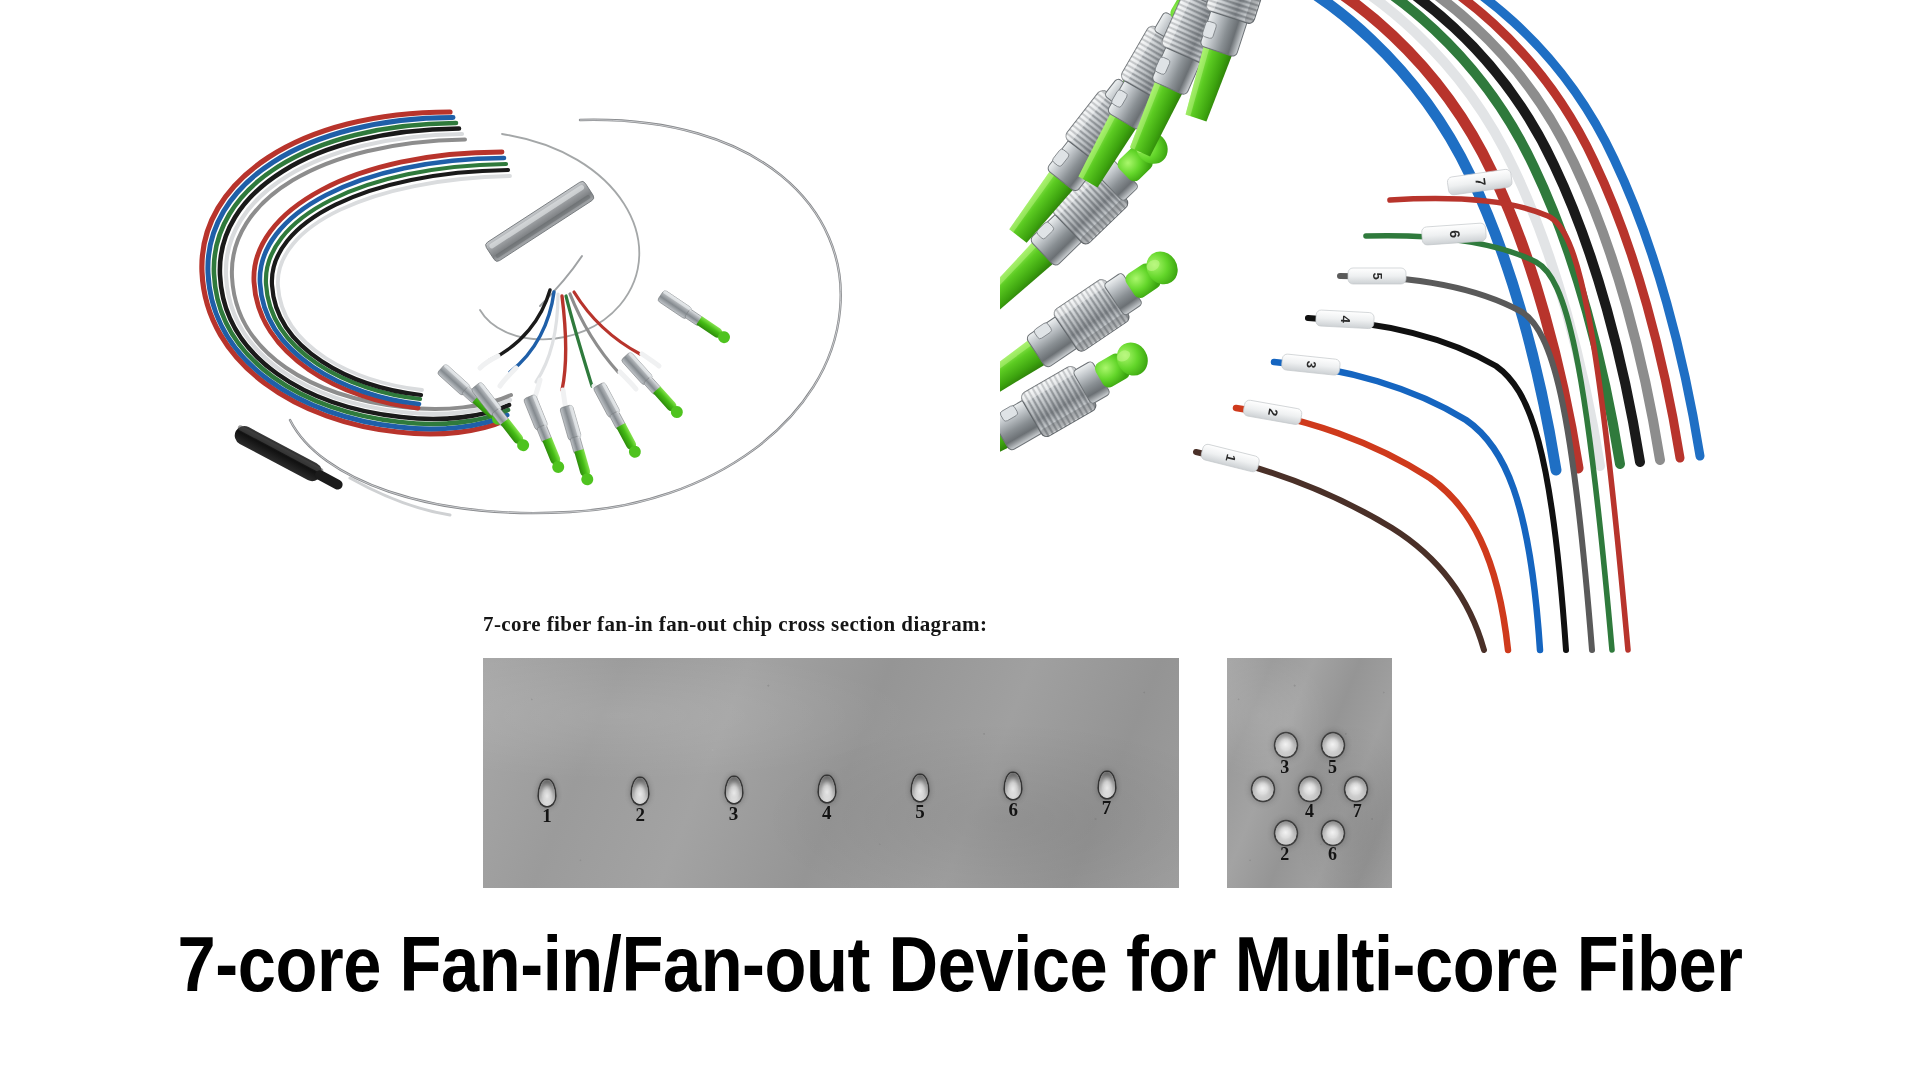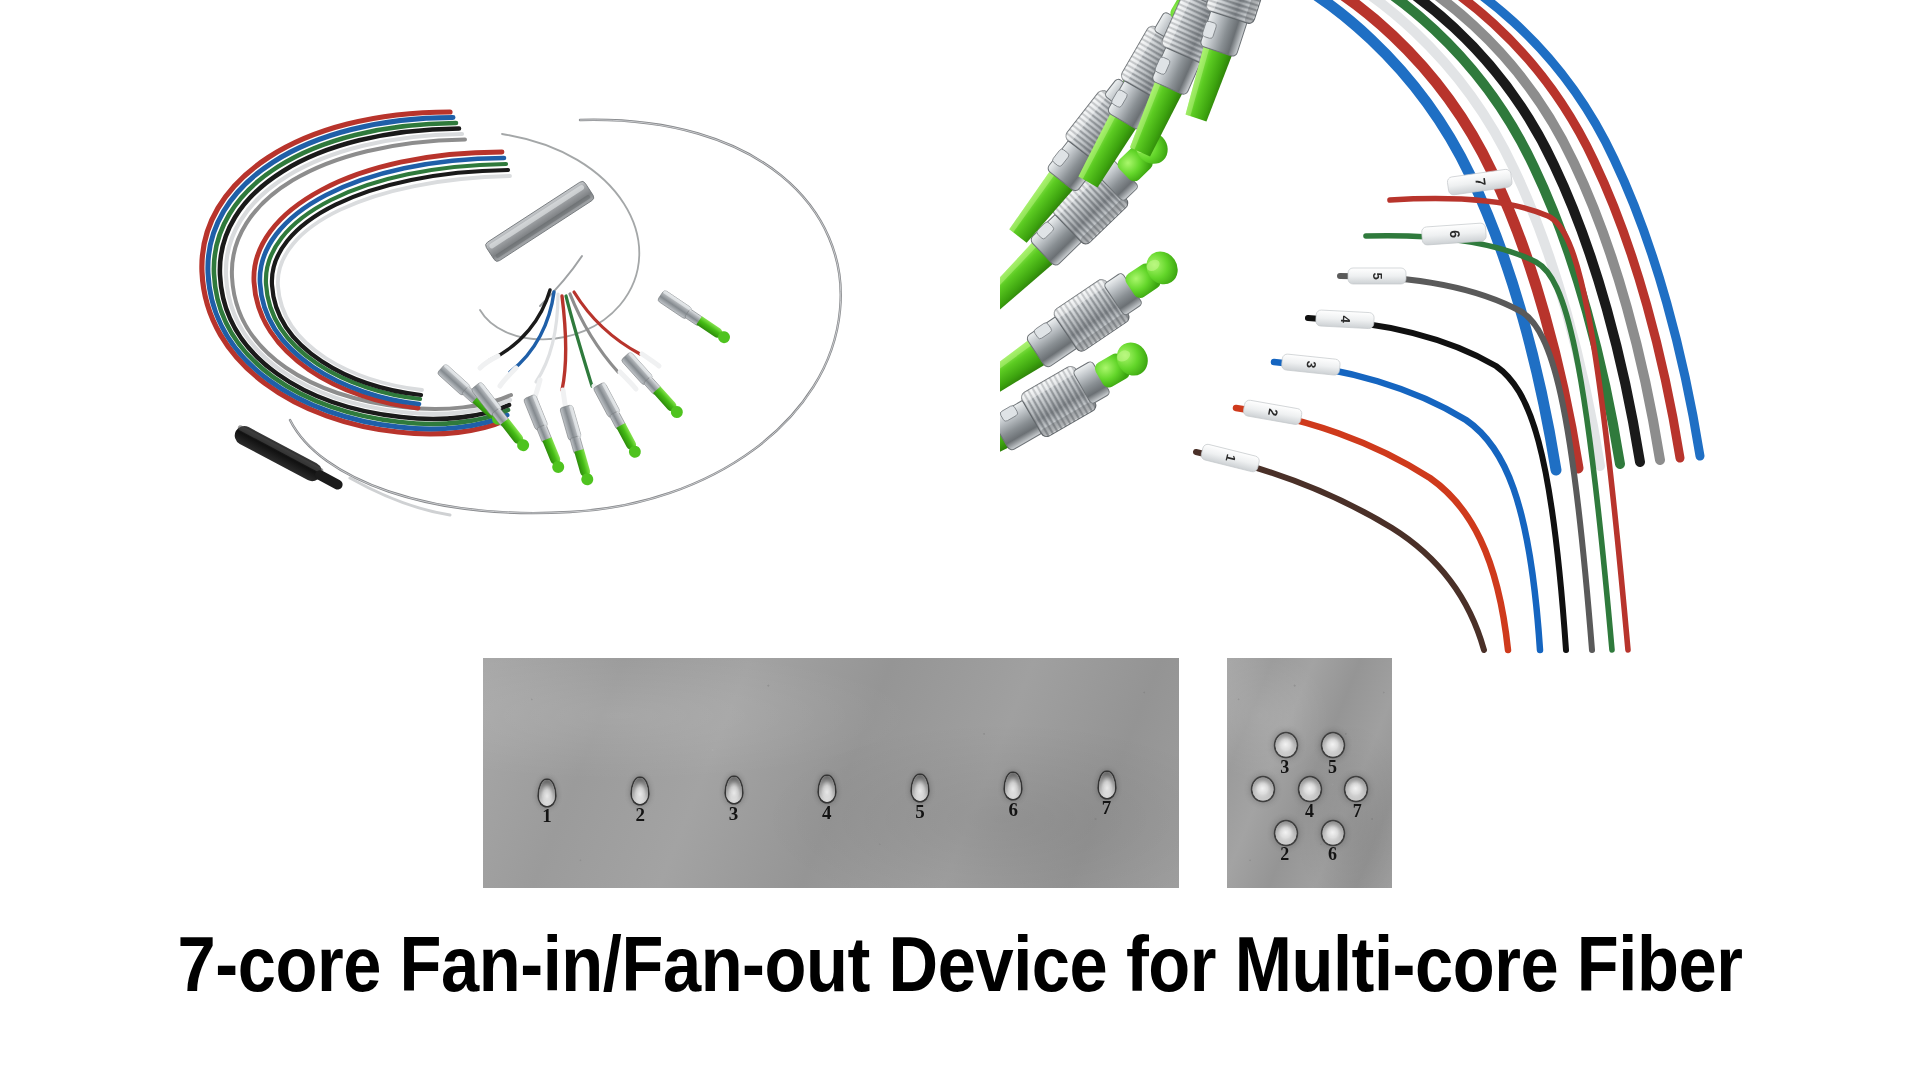--- a/index.html
+++ b/index.html
@@ -421,20 +421,21 @@
         <use href="#fcConn" transform="translate(-22,392) rotate(-34)"></use>
         <use href="#fcConn" transform="translate(-8,302) rotate(-44)"></use>
         <use href="#fcConn" transform="translate(18,236) rotate(-52)"></use>
         <use href="#fcConn" transform="translate(88,182) rotate(-60)"></use>
         <use href="#fcConn" transform="translate(140,152) rotate(-66)"></use>
         <use href="#fcConn" transform="translate(196,118) rotate(-72)"></use>
       </g>
     </svg>
   </div>
 
+  <div id="chip-caption">7-core fiber fan-in fan-out chip cross section diagram:</div>
 
   <div class="micro-panel" id="micro-linear">
     <div class="micro-bg"></div>
     <div class="micro-noise"></div>
 
     <div class="hole-linear" style="left:9.2%;  top:58.5%"></div>
     <div class="hole-linear" style="left:22.6%; top:58.0%"></div>
     <div class="hole-linear" style="left:36.0%; top:57.5%"></div>
     <div class="hole-linear" style="left:49.4%; top:57.0%"></div>
     <div class="hole-linear" style="left:62.8%; top:56.5%"></div>

